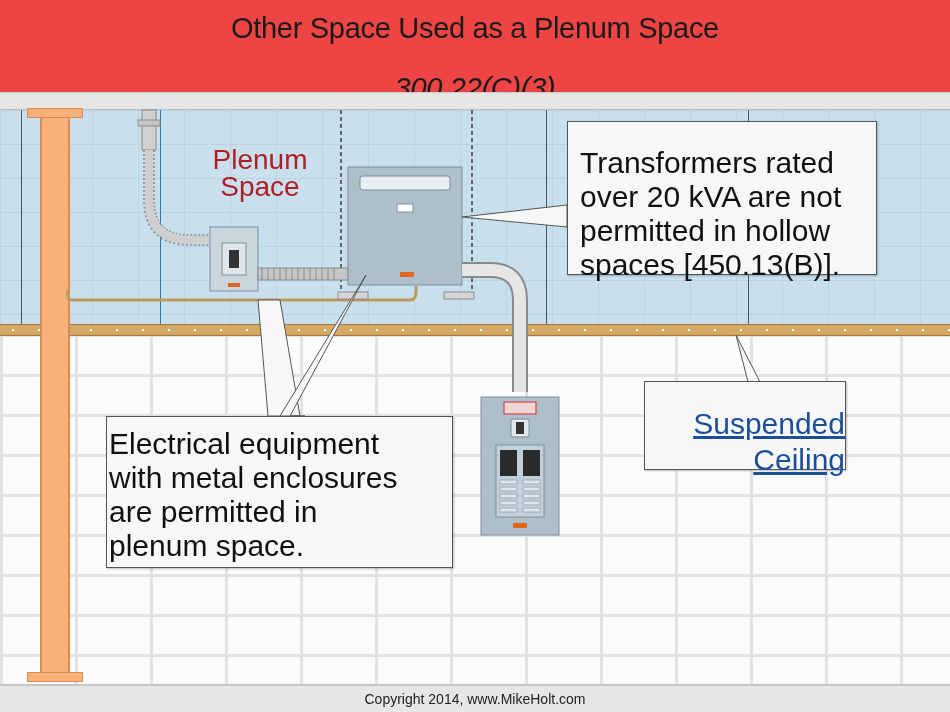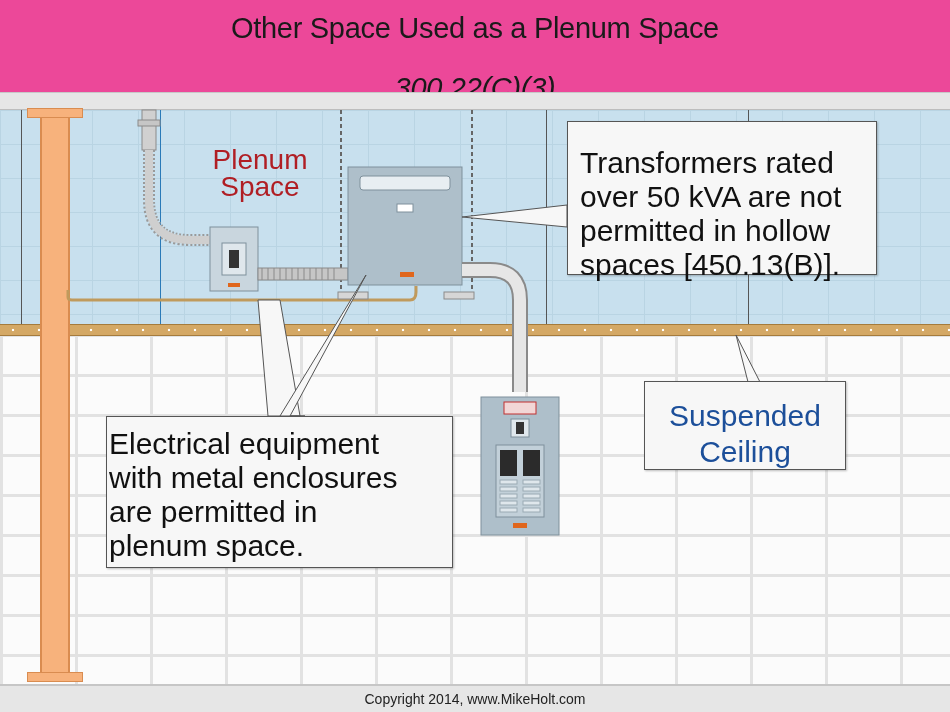--- a/index.html
+++ b/index.html
@@ -1,17 +1,17 @@
 <!DOCTYPE html>
 <html><head>
 <meta charset="utf-8">
 <style>
   html,body{margin:0;padding:0;}
   body{width:950px;height:712px;position:relative;overflow:hidden;background:#fff;font-family:"Liberation Sans",sans-serif;}
-  .title-bar{position:absolute;left:0;top:0;width:950px;height:92px;background:#ec4899;text-align:center;color:#1a1a1a;}
+  .title-bar{position:absolute;left:0;top:0;width:950px;height:92px;background:#ef4444;text-align:center;color:#1a1a1a;}
   .title-bar .t1{position:absolute;left:0;right:0;top:12px;font-size:29px;letter-spacing:-0.3px;}
   .title-bar .t2{position:absolute;left:0;right:0;top:48px;font-size:29px;font-style:italic;letter-spacing:-0.3px;margin-top:24px;}
   .deck{position:absolute;left:0;top:92px;width:950px;height:16px;background:#e6e6e6;border-top:1px solid #c8c8c8;border-bottom:2px solid #bdbdbd;}
   .plenum{position:absolute;left:0;top:110px;width:950px;height:216px;background:#c8e0ee;
     background-image:linear-gradient(#b9d4e3 1px,transparent 1px),linear-gradient(90deg,#b9d4e3 1px,transparent 1px);
     background-size:46px 34px;}
   .ceiling{position:absolute;left:0;top:334px;width:950px;height:350px;background:#fbfbfb;
     background-image:linear-gradient(#e2e2e2 3px,transparent 3px),linear-gradient(90deg,#e2e2e2 3px,transparent 3px);
     background-size:75px 40px;}
   .grid-bar{position:absolute;left:0;top:324px;width:950px;height:10px;background:#d4a865;border-top:1px solid #a57b3c;border-bottom:1px solid #a57b3c;
@@ -107,30 +107,30 @@
   <polygon points="736,335 748,382 760,382" fill="#f7f7f7" stroke="#555"></polygon>
 </svg>
 
 <div class="label-red" style="left:205px;top:146px;width:110px;">
   <div>Plenum</div>
   <div>Space</div>
 </div>
 
 <div class="callout" style="left:567px;top:121px;width:310px;height:154px;font-size:30px;line-height:34px;padding:24px 0 0 12px;box-sizing:border-box;">
   <div>Transformers rated</div>
-  <div>over 50 kVA are not</div>
+  <div>over 20 kVA are not</div>
   <div>permitted in hollow</div>
   <div>spaces [450.13(B)].</div>
 </div>
 
 <div class="callout" style="left:106px;top:416px;width:347px;height:152px;font-size:30px;line-height:34px;padding:10px 0 0 2px;box-sizing:border-box;">
   <div>Electrical equipment</div>
   <div>with metal enclosures</div>
   <div>are permitted in</div>
   <div>plenum space.</div>
 </div>
 
-<div class="callout" style="left:644px;top:381px;width:202px;height:89px;font-size:30px;line-height:36px;text-align:center;color:#1c4f9a;padding-top:16px;box-sizing:border-box;">
+<div class="callout" style="left:644px;top:381px;width:202px;height:89px;font-size:30px;line-height:36px;text-align:right;color:#1c4f9a;padding-top:24px;box-sizing:border-box;text-decoration:underline;">
   <div>Suspended</div>
   <div>Ceiling</div>
 </div>
 
 <div class="footer">Copyright 2014, www.MikeHolt.com</div>
 
 </body></html>

